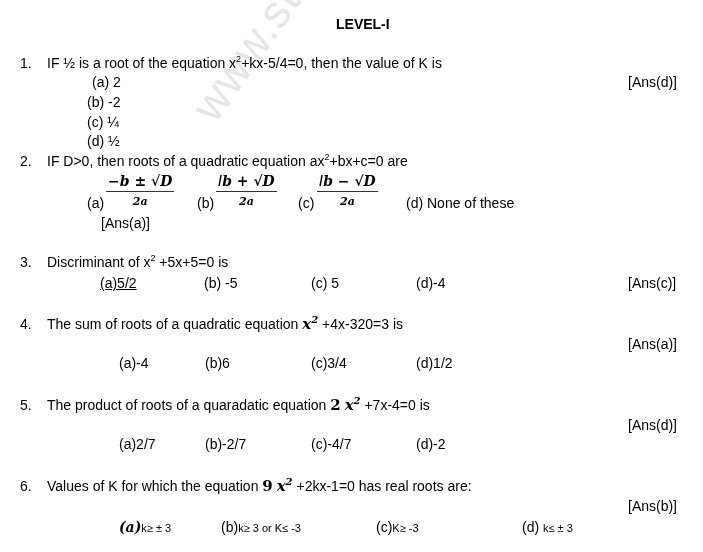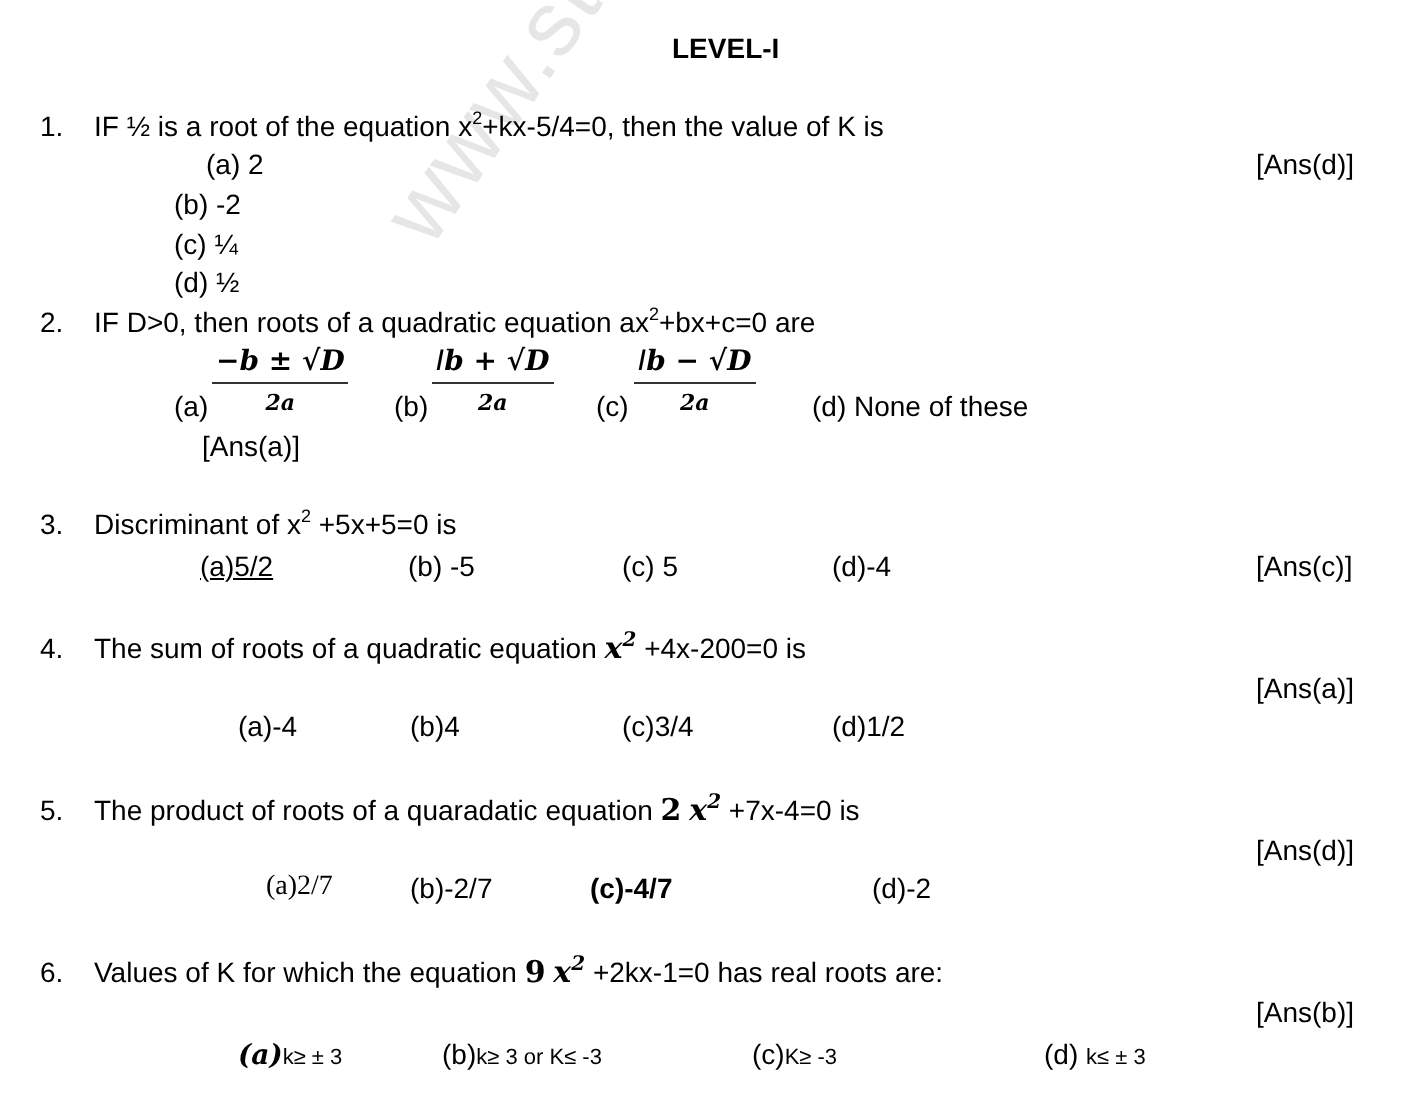--- a/index.html
+++ b/index.html
@@ -23,21 +23,21 @@
 </head>
 <body>
 
 <div class="watermark">www.studiest</div>
 
 <div class="abs title" style="left:336px; top:17px;">LEVEL-I</div>
 
 <div>
   <div class="abs q" style="left:20px; top:56px;">1.</div>
   <div class="abs q" style="left:47px; top:56px;"><span>IF ½ is a root of the equation x</span><sup>2</sup><span>+kx-5/4=0, then the value of K is</span></div>
-  <div class="abs opt" style="left:103px; top:75px;">(a)  2</div>
+  <div class="abs opt" style="left:92px; top:75px;">(a)  2</div>
   <div class="abs opt" style="left:87px; top:95px;">(b)  -2</div>
   <div class="abs opt" style="left:87px; top:115px;">(c)  ¼</div>
   <div class="abs opt" style="left:87px; top:134px;">(d)  ½</div>
   <div class="abs ans" style="left:628px; top:75px;">[Ans(d)]</div>
 </div>
 
 <div>
   <div class="abs q" style="left:20px; top:154px;">2.</div>
   <div class="abs q" style="left:47px; top:154px;"><span>IF D&gt;0, then roots of a quadratic equation ax</span><sup>2</sup><span>+bx+c=0 are</span></div>
 
@@ -68,36 +68,36 @@
   <div class="abs q" style="left:47px; top:255px;"><span>Discriminant of x</span><sup>2</sup><span> +5x+5=0 is</span></div>
   <div class="abs opt" style="left:100px; top:276px;text-decoration:underline;">(a)5/2</div>
   <div class="abs opt" style="left:204px; top:276px;">(b) -5</div>
   <div class="abs opt" style="left:311px; top:276px;">(c) 5</div>
   <div class="abs opt" style="left:416px; top:276px;">(d)-4</div>
   <div class="abs ans" style="left:628px; top:276px;">[Ans(c)]</div>
 </div>
 
 <div>
   <div class="abs q" style="left:20px; top:317px;">4.</div>
-  <div class="abs q" style="left:47px; top:317px;"><span>The sum of roots of a quadratic equation </span><span class="mathx">x</span><sup class="mathx" style="font-size:10px;">2</sup><span> +4x-200=0 is</span></div>
+  <div class="abs q" style="left:47px; top:317px;"><span>The sum of roots of a quadratic equation </span><span class="mathx">x</span><sup class="mathx" style="font-size:10px;">2</sup><span> +4x-320=3 is</span></div>
   <div class="abs ans" style="left:628px; top:337px;">[Ans(a)]</div>
   <div class="abs opt" style="left:119px; top:356px;text-align:right;">(a)-4</div>
-  <div class="abs opt" style="left:205px; top:356px;">(b)4</div>
+  <div class="abs opt" style="left:205px; top:356px;">(b)6</div>
   <div class="abs opt" style="left:311px; top:356px;">(c)3/4</div>
   <div class="abs opt" style="left:416px; top:356px;text-align:right;">(d)1/2</div>
 </div>
 
 <div>
   <div class="abs q" style="left:20px; top:398px;">5.</div>
   <div class="abs q" style="left:47px; top:398px;"><span>The product of roots of a quaradatic equation </span><span class="math-num">2</span> <span class="mathx">x</span><sup class="mathx" style="font-size:10px;">2</sup><span> +7x-4=0 is</span></div>
   <div class="abs ans" style="left:628px; top:418px;">[Ans(d)]</div>
-  <div class="abs opt" style="left:133px; top:437px;font-family:Liberation Serif, serif;">(a)2/7</div>
+  <div class="abs opt" style="left:119px; top:437px;">(a)2/7</div>
   <div class="abs opt" style="left:205px; top:437px;">(b)-2/7</div>
-  <div class="abs opt" style="left:295px; top:437px;font-weight:bold;">(c)-4/7</div>
-  <div class="abs opt" style="left:416px; top:437px;margin-left:20px;">(d)-2</div>
+  <div class="abs opt" style="left:311px; top:437px;">(c)-4/7</div>
+  <div class="abs opt" style="left:416px; top:437px;">(d)-2</div>
 </div>
 
 <div>
   <div class="abs q" style="left:20px; top:479px;">6.</div>
   <div class="abs q" style="left:47px; top:479px;"><span>Values of K for which the equation </span><span class="math-num">9</span> <span class="mathx">x</span><sup class="mathx" style="font-size:10px;">2</sup><span> +2kx-1=0 has real roots are:</span></div>
   <div class="abs ans" style="left:628px; top:499px;">[Ans(b)]</div>
   <div class="abs opt" style="left:119px; top:520px;"><span class="mathx" style="font-size:14px;">(a)</span><span class="rel">k≥ ± 3</span></div>
   <div class="abs opt" style="left:221px; top:520px;"><span>(b)</span><span class="rel">k≥ 3 or K≤ -3</span></div>
   <div class="abs opt" style="left:376px; top:520px;"><span>(c)</span><span class="rel">K≥ -3</span></div>
   <div class="abs opt" style="left:522px; top:520px;"><span>(d)</span> <span class="rel">k≤ ± 3</span></div>

